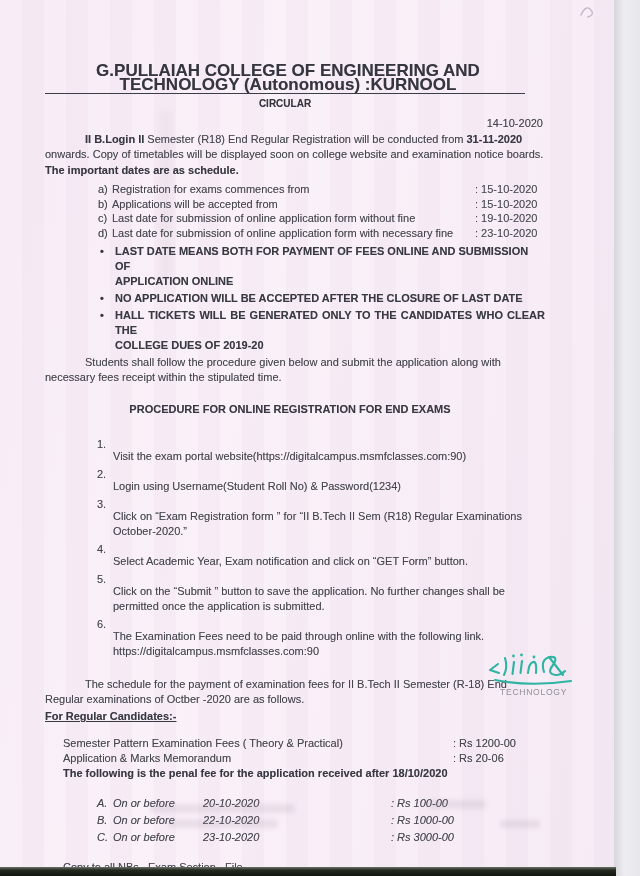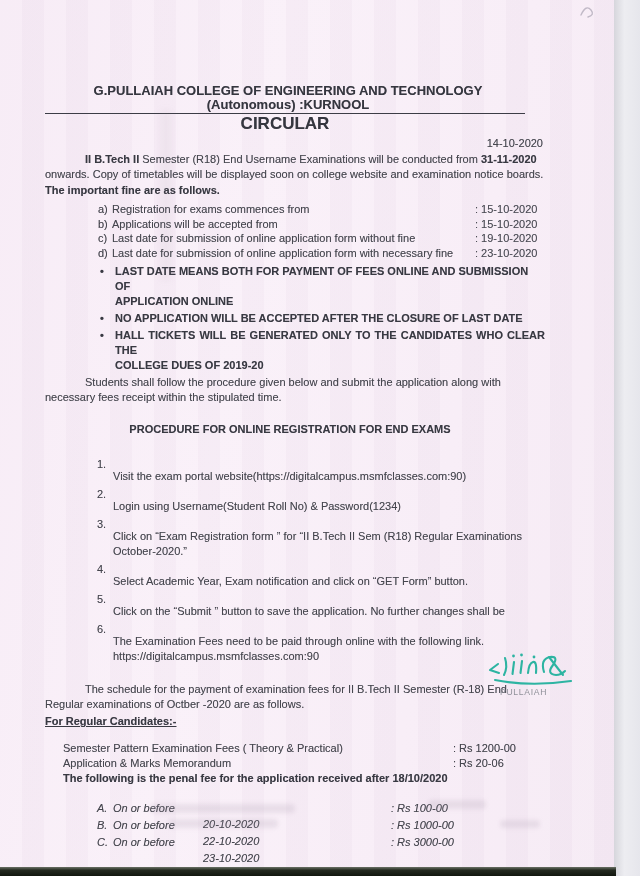--- a/index.html
+++ b/index.html
@@ -26,23 +26,23 @@
     position:absolute;left:0;bottom:0;width:616px;height:9px;
     background:linear-gradient(180deg,#6a7165 0%,#242a20 35%,#11160e 100%);
   }
   .content{
     position:absolute;left:45px;top:0;width:520px;
     color:#45464e;font-size:11px;line-height:15px;
     text-shadow:0 0 .5px rgba(70,70,80,.4);
   }
   b{color:#383942;}
   .header{margin-top:64px;width:480px;text-align:center;}
-  .title{display:inline-block;font-weight:bold;color:#35363f;font-size:13px;line-height:14px;
-    border-bottom:1.3px solid #3c3d46;padding:0 8px 1px 14px;margin-top:20px;}
-  .doc-type{font-weight:bold;color:#35363f;font-size:17px;margin-top:3px;line-height:14px;}
+  .title{display:inline-block;font-weight:bold;color:#35363f;font-size:17px;line-height:14px;
+    border-bottom:1.3px solid #3c3d46;padding:0 8px 1px 14px;}
+  .doc-type{font-weight:bold;color:#35363f;font-size:10px;margin-top:3px;line-height:14px;}
   .issue-date{width:498px;text-align:right;margin-top:6px;line-height:13px;}
   p.intro{margin:2px 0 0 0;width:500px;text-indent:40px;}
   .imp-heading{font-weight:bold;color:#383942;margin-top:1px;line-height:15px;}
   .date-items{margin-top:4px;}
   .drow{position:relative;margin-left:53px;line-height:14.6px;}
   .drow .marker{display:inline-block;width:14px;}
   .drow .dval{position:absolute;left:377px;top:0;white-space:nowrap;color:#4c4d56;}
   .bullets{margin-top:4px;}
   .brow{display:flex;margin-left:55px;margin-bottom:2px;font-weight:bold;color:#383942;line-height:15px;}
   .bmark{flex:0 0 15px;}
@@ -56,21 +56,21 @@
   .stext{flex:1;max-width:452px;margin-top:12px;}
   p.schedule{margin:18px 0 0 0;width:500px;text-indent:40px;}
   .reg-heading{font-weight:bold;color:#383942;text-decoration:underline;margin-top:2px;line-height:15px;}
   .fee-rows{margin-top:12px;}
   .frow{position:relative;margin-left:18px;line-height:15px;width:460px;}
   .frow .fval{position:absolute;left:390px;top:0;white-space:nowrap;}
   .penal-heading{font-weight:bold;color:#383942;margin-left:18px;margin-top:0;line-height:15px;}
   .penal-rows{margin-top:14px;font-style:italic;}
   .prow{position:relative;margin-left:52px;line-height:17px;width:440px;}
   .prow .pmark{display:inline-block;width:16px;}
-  .prow .pdate{position:absolute;left:106px;top:16px;white-space:nowrap;}
+  .prow .pdate{position:absolute;left:106px;top:0;white-space:nowrap;}
   .prow .pval{position:absolute;left:294px;top:0;white-space:nowrap;}
   .copy-line{margin-left:18px;margin-top:14px;line-height:15px;}
   .signature{position:absolute;left:486px;top:643px;width:95px;}
   .sig-svg{display:block;}
   .principal{font-size:8.6px;letter-spacing:.7px;color:#8f9099;margin:-6px 0 0 14px;text-shadow:none;}
   .pencil-mark{position:absolute;left:578px;top:2px;opacity:.65;}
   .smudge{position:absolute;background:rgba(158,146,164,.18);filter:blur(2px);border-radius:4px;}
   .streak{position:absolute;background:rgba(150,140,158,.07);filter:blur(3px);}
 </style>
 </head>
@@ -78,23 +78,23 @@
 
 <div class="paper">
   <div class="content">
 
     <div class="header">
       <div class="title">G.PULLAIAH COLLEGE OF ENGINEERING AND TECHNOLOGY (Autonomous) :KURNOOL</div>
       <div class="doc-type">CIRCULAR</div>
     </div>
     <div class="issue-date">14-10-2020</div>
 
-    <p class="intro"><b>II B.Tech II</b><span> Semester (R18) End Username Examinations will be conducted from </span><b>31-11-2020</b><span> onwards. Copy of timetables will be displayed soon on college website and examination notice boards.</span></p>
-
-    <div class="imp-heading">The important fine are as follows.</div>
+    <p class="intro"><b>II B.Login II</b><span> Semester (R18) End Regular Registration will be conducted from </span><b>31-11-2020</b><span> onwards. Copy of timetables will be displayed soon on college website and examination notice boards.</span></p>
+
+    <div class="imp-heading">The important dates are as schedule.</div>
 
     <div class="date-items">
       <div class="drow"><span class="marker">a)</span><span class="dtext">Registration for exams commences from</span><span class="dval">: 15-10-2020</span></div>
       <div class="drow"><span class="marker">b)</span><span class="dtext">Applications will be accepted from</span><span class="dval">: 15-10-2020</span></div>
       <div class="drow"><span class="marker">c)</span><span class="dtext">Last date for submission of online application form without fine</span><span class="dval">: 19-10-2020</span></div>
       <div class="drow"><span class="marker">d)</span><span class="dtext">Last date for submission of online application form with necessary fine</span><span class="dval">: 23-10-2020</span></div>
     </div>
 
     <div class="bullets">
       <div class="brow">
@@ -129,21 +129,21 @@
       <div class="srow">
           <span class="smark">3.</span>
           <span class="stext"><span>Click on “Exam Registration form ” for “II B.Tech II Sem (R18) Regular Examinations</span><br><span>October-2020.”</span></span>
         </div>
       <div class="srow">
           <span class="smark">4.</span>
           <span class="stext">Select Academic Year, Exam notification and click on “GET Form” button.</span>
         </div>
       <div class="srow">
           <span class="smark">5.</span>
-          <span class="stext"><span>Click on the “Submit ” button to save the application. No further changes shall be</span><br></span>
+          <span class="stext"><span>Click on the “Submit ” button to save the application. No further changes shall be</span><br><span>permitted once the application is submitted.</span></span>
         </div>
       <div class="srow">
           <span class="smark">6.</span>
           <span class="stext"><span>The Examination Fees need to be paid through online with the following link.</span><br><span>https://digitalcampus.msmfclasses.com:90</span></span>
         </div>
     </div>
 
     <p class="schedule">The schedule for the payment of examination fees for II B.Tech II Semester (R-18) End Regular examinations of Octber -2020 are as follows.</p>
     <div class="reg-heading">For Regular Candidates:-</div>
 
@@ -173,21 +173,21 @@
         <path d="M58,29 q-4,-13 6,-15 q9,-1 3,8 q-7,9 3,10 q5,0 9,-4"></path>
         <path d="M63,14 l14,18"></path>
         <path d="M9,37 q35,7 76,1"></path>
       </g>
       <g fill="#2db4a2">
         <circle cx="27.5" cy="13" r="1.4"></circle>
         <circle cx="35.5" cy="12" r="1.4"></circle>
         <circle cx="48" cy="14" r="1.4"></circle>
       </g>
     </svg>
-    <div class="principal">PULLAIAH</div>
+    <div class="principal">TECHNOLOGY</div>
   </div>
 
   <svg class="pencil-mark" width="22" height="18" viewBox="0 0 22 18">
     <path d="M3,13 q5,-11 10,-5 q4,5 -3,7" stroke="#a49eae" stroke-width="1.4" fill="none" stroke-linecap="round"></path>
   </svg>
 
   <div class="smudge" style="left:150px;top:804px;width:145px;height:9px;"></div>
   <div class="smudge" style="left:168px;top:819px;width:110px;height:9px;"></div>
   <div class="smudge" style="left:428px;top:800px;width:58px;height:9px;"></div>
   <div class="smudge" style="left:500px;top:820px;width:40px;height:8px;"></div>

